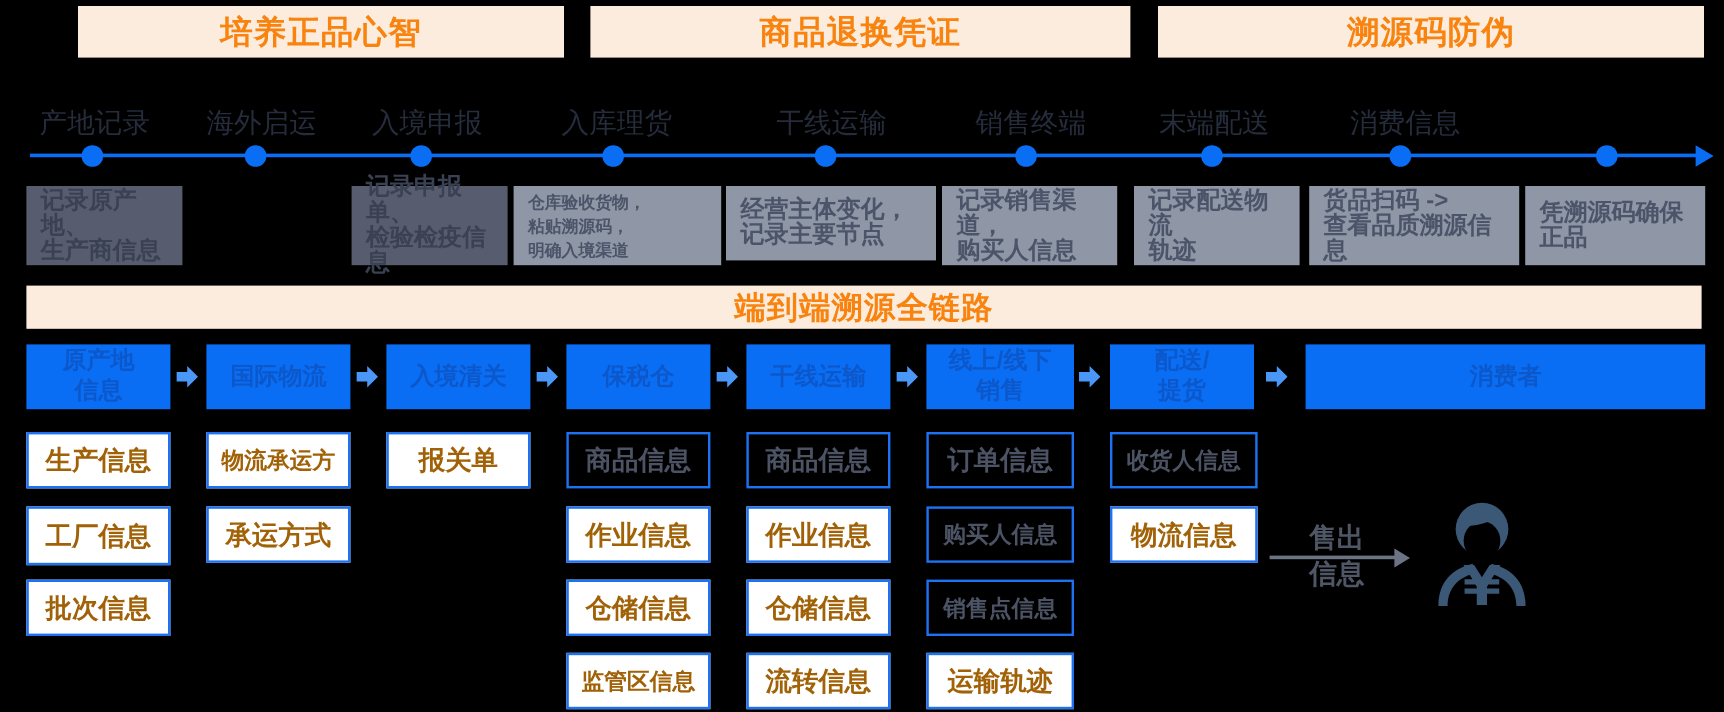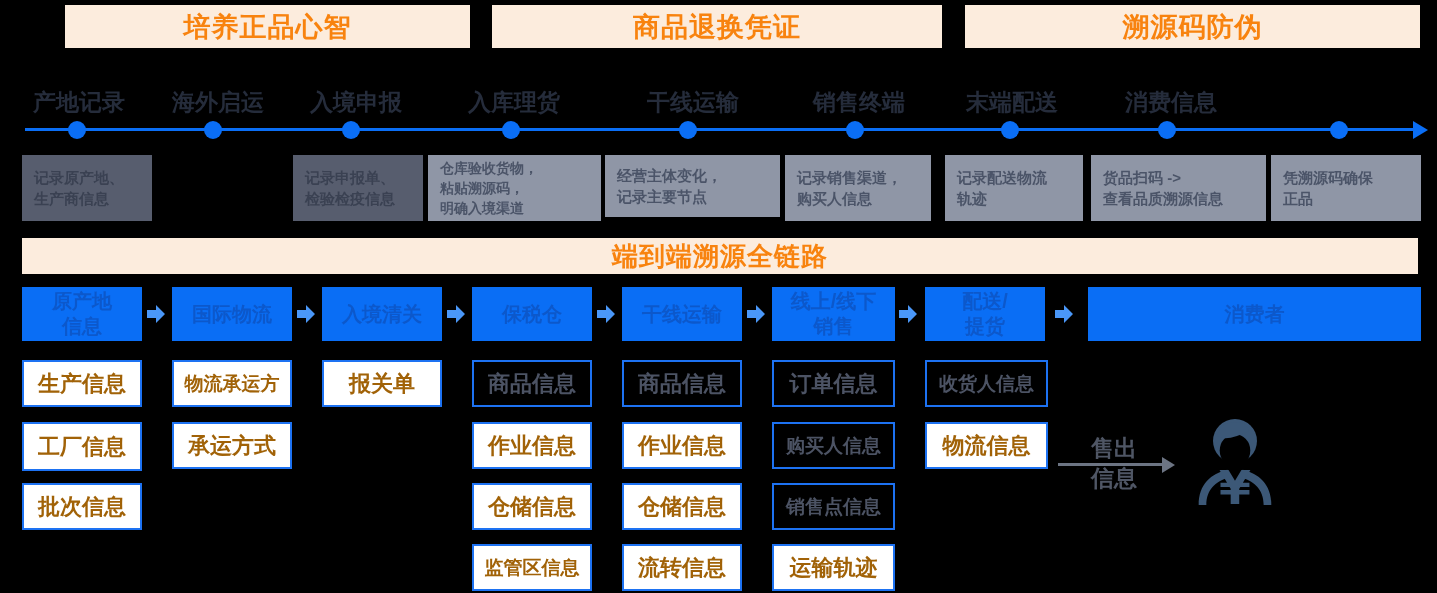--- a/index.html
+++ b/index.html
@@ -3,27 +3,27 @@
 <meta charset="utf-8">
 <style>
   html,body{margin:0;padding:0;background:#000;}
   .stage{position:relative;width:1437px;height:593px;background:#000;overflow:hidden;
          font-family:"Liberation Sans","DejaVu Sans",sans-serif;}
   .abs{position:absolute;}
   
   .hdr{background:#fcecdd;color:#f8830f;font-size:27px;font-weight:bold;
        display:flex;align-items:center;justify-content:center;letter-spacing:1px;}
   
-  .tl-label{color:#252c3b;font-size:23px;font-weight:bold;white-space:nowrap;}
+  .tl-label{color:#252c3b;font-size:23px;font-weight:normal;white-space:nowrap;}
   .tl-line{background:#0a6ef5;height:3px;}
   .tl-dot{width:18px;height:18px;border-radius:50%;background:#0a6ef5;}
   .tl-arrow{width:0;height:0;border-left:15px solid #0a6ef5;
             border-top:9px solid transparent;border-bottom:9px solid transparent;}
   
-  .note{font-size:15px;font-weight:bold;line-height:21px;display:flex;align-items:center;
+  .note{font-size:20px;font-weight:bold;line-height:21px;display:flex;align-items:center;
         padding:0 8px 0 12px;white-space:pre-line;box-sizing:border-box;}
   .note.dark{background:#575d6e;color:#3a4152;}
   .note.light{background:#8f96a6;color:#4b5468;}
   .note.tight{line-height:20px;font-size:14px;}
   
   .banner{background:#fcecdd;color:#f8830f;font-size:26px;font-weight:bold;
           display:flex;align-items:center;justify-content:center;letter-spacing:1px;}
   
   .pbox{background:#0a6ef5;color:#0c58cb;font-size:20px;font-weight:bold;line-height:25px;
         display:flex;align-items:center;justify-content:center;text-align:center;white-space:pre-line;}

